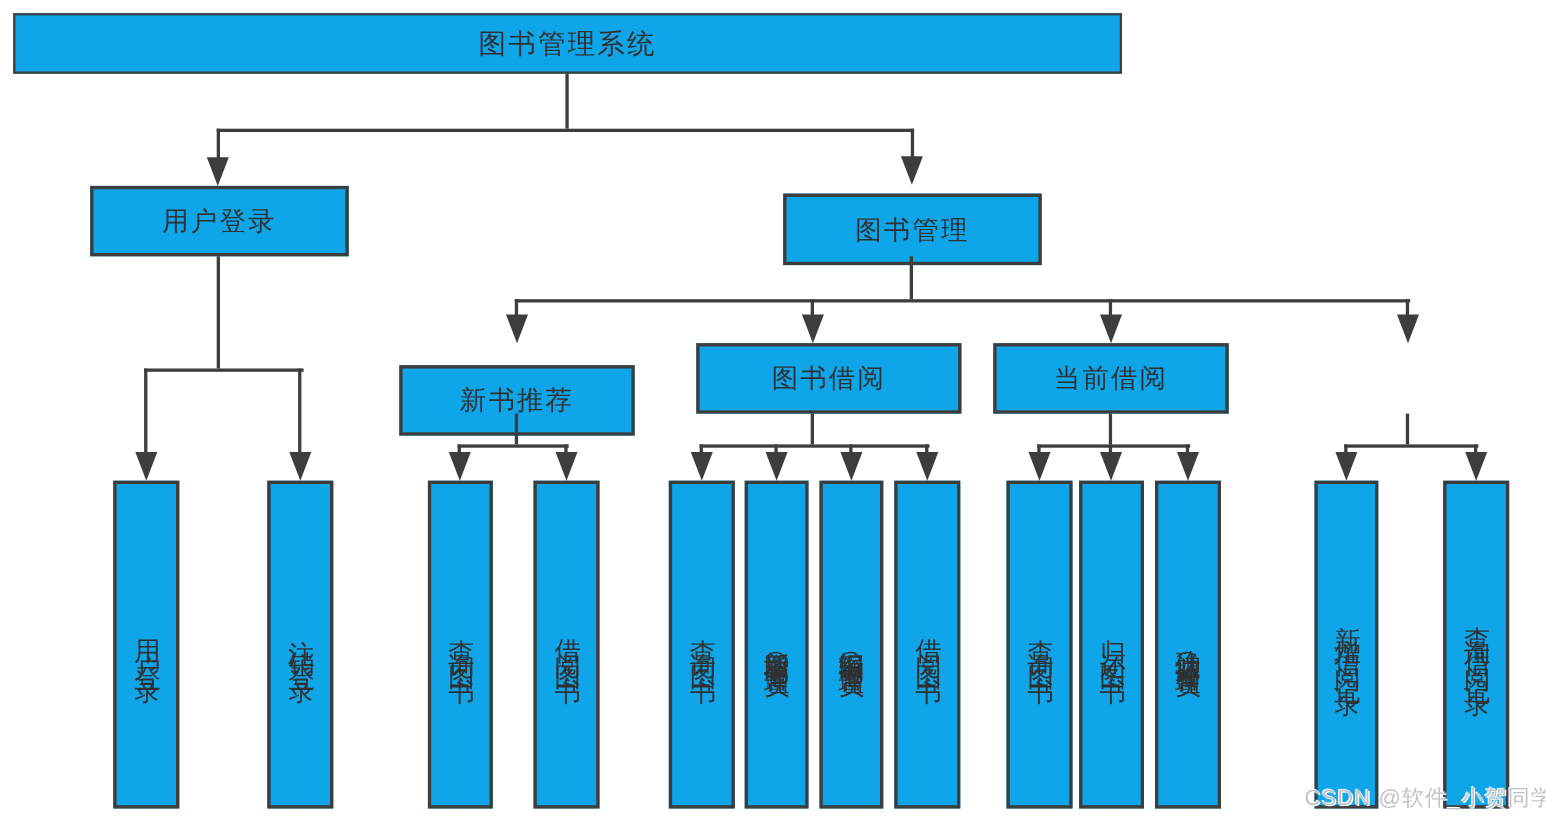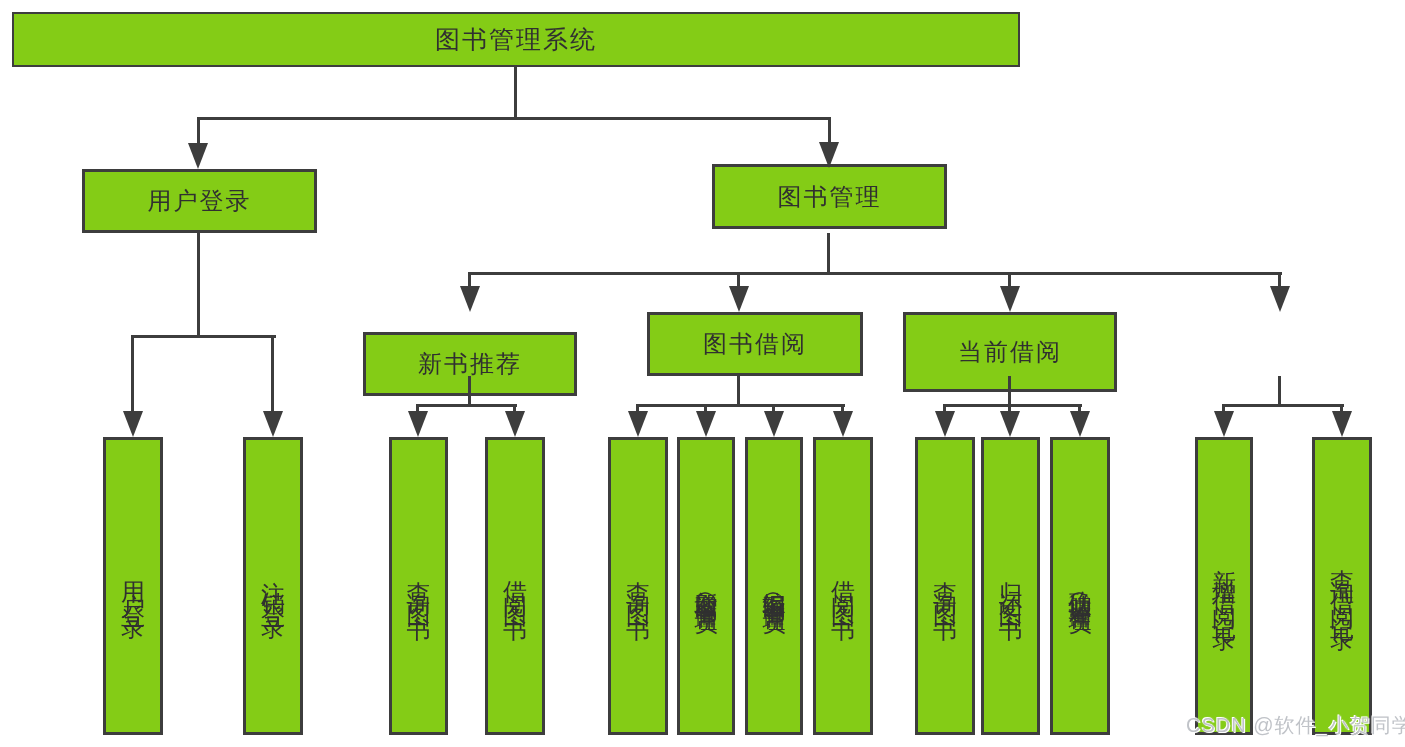--- a/index.html
+++ b/index.html
@@ -9,21 +9,21 @@
     height:747px;
     background:#ffffff;
     font-family:"Liberation Sans","DejaVu Sans",sans-serif;
     color:#303030;
     overflow:hidden;
   }
   .box{
     position:absolute;
     box-sizing:border-box;
     border:3px solid #3d3d3d;
-    background:#84cc16;
+    background:#0ea5e9;
     display:flex;
     align-items:center;
     justify-content:center;
     text-align:center;
   }
   .box.h{font-size:24px;letter-spacing:2px;}
   .box.root{border-width:2px;font-size:25px;}
   .box.v{
     writing-mode:vertical-rl;
     text-orientation:mixed;
@@ -58,33 +58,33 @@
 <div class="canvas">
 
   <div class="box h root" style="left:12px;top:12px;width:1008px;height:55px">
     <span>图书管理系统</span>
   </div>
 
   <div class="box h" style="left:82px;top:169px;width:235px;height:64px">
     <span>用户登录</span>
   </div>
 
-  <div class="box h" style="left:712px;top:164px;width:235px;height:65px">
+  <div class="box h" style="left:712px;top:176px;width:235px;height:65px">
     <span>图书管理</span>
   </div>
 
   <div class="box h" style="left:363px;top:332px;width:214px;height:64px">
     <span>新书推荐</span>
   </div>
 
-  <div class="box h" style="left:647px;top:312px;width:216px;height:64px">
+  <div class="box h" style="left:633px;top:312px;width:241px;height:64px">
     <span>图书借阅</span>
   </div>
 
-  <div class="box h" style="left:903px;top:312px;width:214px;height:80px">
+  <div class="box h" style="left:903px;top:312px;width:214px;height:64px">
     <span>当前借阅</span>
   </div>
 
 
   <div class="box v" style="left:103px;top:437px;width:60px;height:298px">
     <span>用户登录</span>
   </div>
 
   <div class="box v" style="left:243px;top:437px;width:60px;height:298px">
     <span>注销登录</span>

